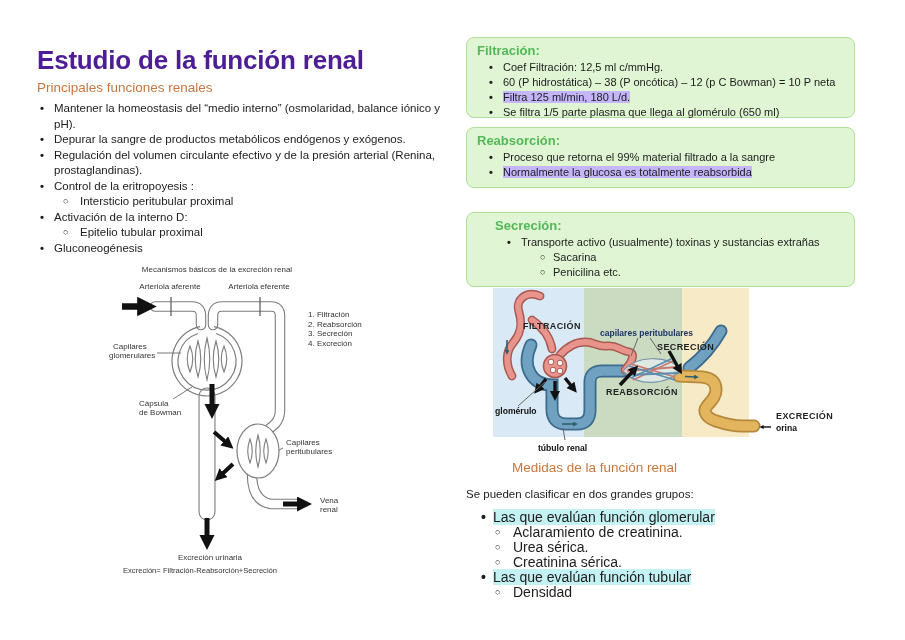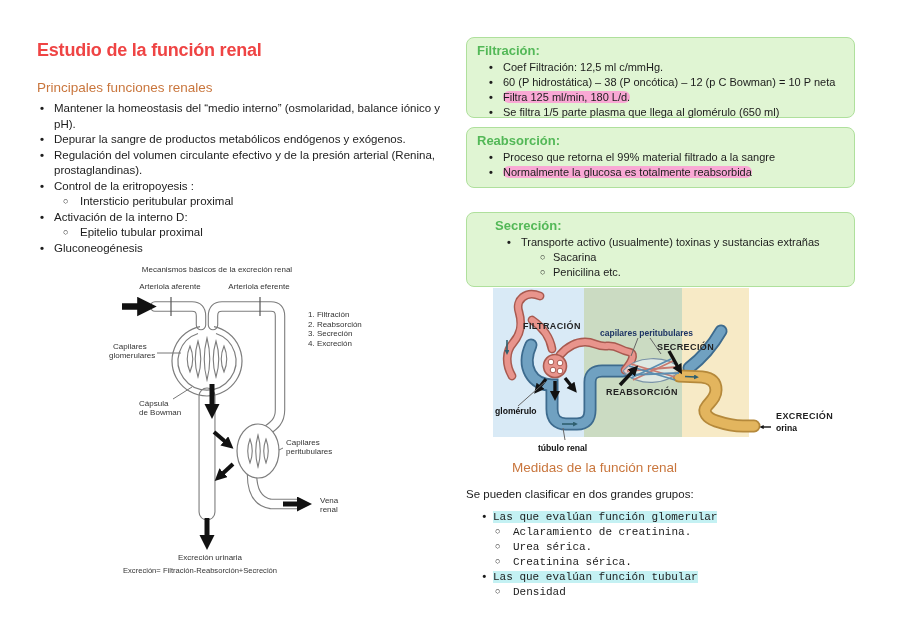--- a/index.html
+++ b/index.html
@@ -1,21 +1,21 @@
 <!DOCTYPE html>
 <html><head>
 <meta charset="utf-8">
 <style>
   html,body{margin:0;padding:0;background:#ffffff;}
   body{width:905px;height:640px;position:relative;overflow:hidden;
        font-family:"Liberation Sans",sans-serif;color:#1c1c1c;}
   .abs{position:absolute;}
 
   
-  #main-title{left:37px;top:28px;font-size:18px;font-weight:800;color:#ef4444;letter-spacing:-0.2px;}
+  #main-title{left:37px;top:28px;font-size:26px;font-weight:800;color:#4c1d95;letter-spacing:-0.2px;}
   .section-heading{font-size:13.5px;color:#C9763D;font-weight:400;}
   #left-heading{left:37px;top:80px;}
   #measures-heading{left:466px;top:460px;margin-left:46px;}
   #measures-intro{left:466px;top:488px;font-size:11.5px;}
 
   
   ul.doc-list{list-style:none;margin:0;padding:0;font-size:11.5px;line-height:15.5px;}
   ul.doc-list li{position:relative;}
   li.l1{padding-left:14px;}
   li.l1::before{content:"•";position:absolute;left:0;top:0;font-weight:700;}
@@ -28,25 +28,25 @@
   .green-box{left:466px;width:389px;background:#E0F5D3;border:1.5px solid #AFE09C;
              border-radius:8px;box-sizing:border-box;padding:4px 10px;}
   #box-filtracion{top:37px;height:81px;}
   #box-reabsorcion{top:127px;height:61px;}
   #box-secrecion{top:212px;height:75px;padding-left:28px;}
   .box-title{font-size:13px;color:#53B857;margin:1px 0 2px 0;font-weight:bold;}
   .green-box ul.doc-list{margin-left:12px;font-size:11px;line-height:15px;}
   .green-box li.l2{padding-left:46px;}
   .green-box li.l2::before{left:33px;}
 
-  .hl-orange{background:#f9a8d4;border-radius:6px;}
+  .hl-orange{background:#c4b5fd;}
   .hl-cyan{background:#C4F1F3;}
 
   
-  #measures-list{left:480px;top:510px;width:380px;font-size:11px;line-height:15px;font-family:Liberation Mono, monospace;}
+  #measures-list{left:480px;top:510px;width:380px;font-size:14px;line-height:15px;}
   #measures-list li.l1{padding-left:13px;}
   #measures-list li.l1::before{left:1px;}
   #measures-list li.l2{padding-left:33px;}
   #measures-list li.l2::before{left:15px;}
 
   
   #left-diagram{left:95px;top:258px;}
   #right-diagram{left:490px;top:285px;}
   svg text{font-family:"Liberation Sans",sans-serif;}
   .dtext{font-size:8px;fill:#333;}

